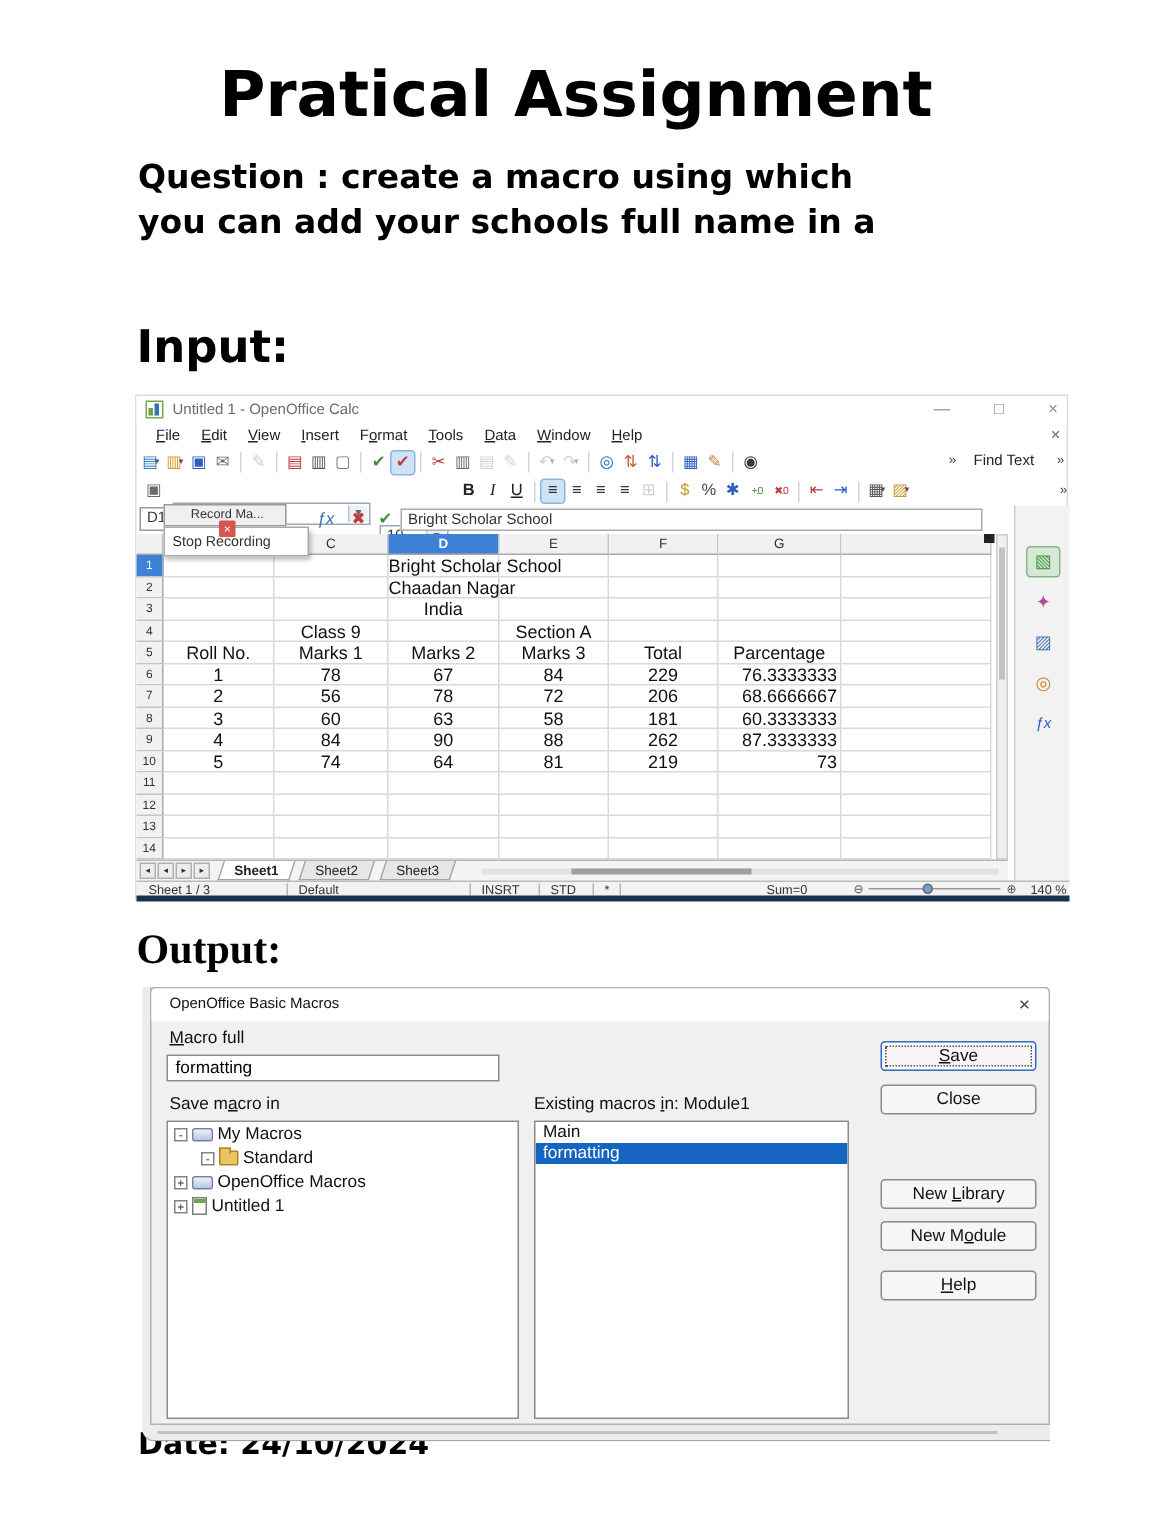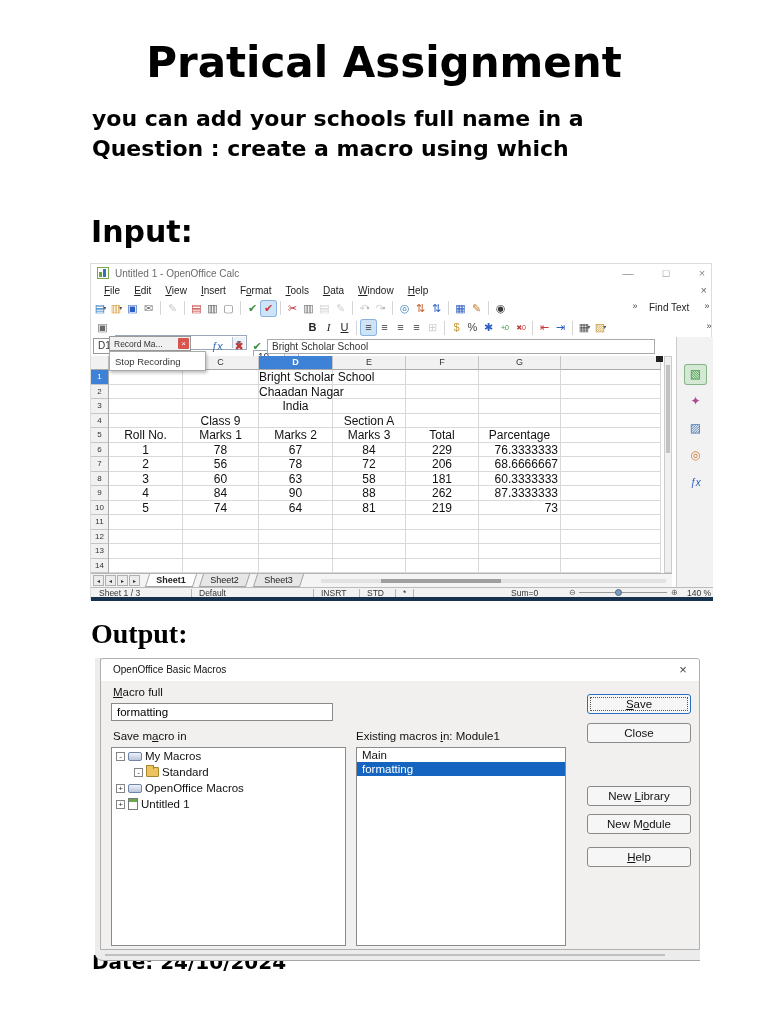--- a/index.html
+++ b/index.html
@@ -49,21 +49,21 @@
   .namebox{left:2px;top:1px;width:64px;height:16px;background:#fff;border:1px solid #999;box-sizing:border-box;
            font-size:10px;padding:1px 0 0 4px;}
   .fb-ico{top:2px;width:16px;height:15px;text-align:center;line-height:15px;font-size:11px;}
   .formula-input{left:176px;top:2px;width:388px;height:15px;background:#fff;border:1px solid #aaa;
                  box-sizing:border-box;font-size:10px;padding:1px 0 0 4px;white-space:nowrap;overflow:hidden;}
   .sb-toggle{left:598px;top:2px;width:18px;height:15px;color:#444;font-size:11px;text-align:center;line-height:13px;}
   .sb-toggle b{display:block;font-size:6px;line-height:2px;color:#555;}
   
   .recpanel{left:18px;top:72px;z-index:6;}
   .rectitle{width:82px;height:15px;background:#f0f0f0;border:1px solid #999;box-sizing:border-box;
-            display:flex;align-items:center;justify-content:space-between;padding:0 1px 0 4px;font-size:8.5px;}
+            display:flex;align-items:center;justify-content:space-between;padding:0 1px 0 4px;font-size:8.5px;flex-direction:column;}
   .recclose{width:11px;height:11px;background:#d9534f;color:#fff;font-size:8px;line-height:11px;
             text-align:center;border-radius:1px;}
   .recbtn{width:97px;height:20px;background:#fff;border:1px solid #aaa;box-sizing:border-box;
           box-shadow:1px 2px 3px rgba(0,0,0,.25);font-size:9.5px;line-height:19px;padding-left:5px;}
   
   .grid{left:0;top:92px;display:grid;grid-template-columns:18px 74px 76px 74px 73px 73px 82px 100px;
         grid-template-rows:14px repeat(14,14.5px);background:#fff;}
   .ghead{background:#f1f1f1;border-right:1px solid #c5c5c5;border-bottom:1px solid #a9a9a9;
          box-sizing:border-box;font-size:9px;color:#333;text-align:center;line-height:13px;}
   .ghead.sel{background:#3e82d8;color:#fff;font-weight:bold;}
@@ -132,22 +132,22 @@
   .underlay-bottom{left:0;top:292px;width:605px;height:11px;background:#ececec;border-bottom:1px solid #a5a5a5;
                    border-radius:0 0 0 8px;box-sizing:border-box;}
   .underlay-bottom i{position:absolute;left:10px;top:4px;width:560px;height:2px;background:#c0c0c0;}
   u{text-decoration:underline;}
 </style>
 </head>
 <body>
 
 <div class="abs doc-title">Pratical Assignment</div>
 <div class="abs question">
+  <div>Question : create a macro using which</div>
   <div>you can add your schools full name in a</div>
-  <div>Question : create a macro using which</div>
 </div>
 <div class="abs h-input">Input:</div>
 <div class="abs h-output">Output:</div>
 <div class="abs doc-date">Date: 24/10/2024</div>
 
 <div class="abs calc">
   <div class="abs titlebar">
     <span class="abs app-icon">
         <i></i>
         <em></em>

